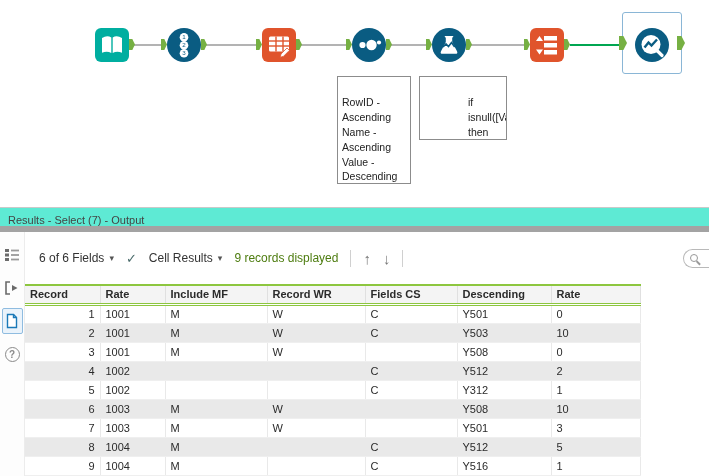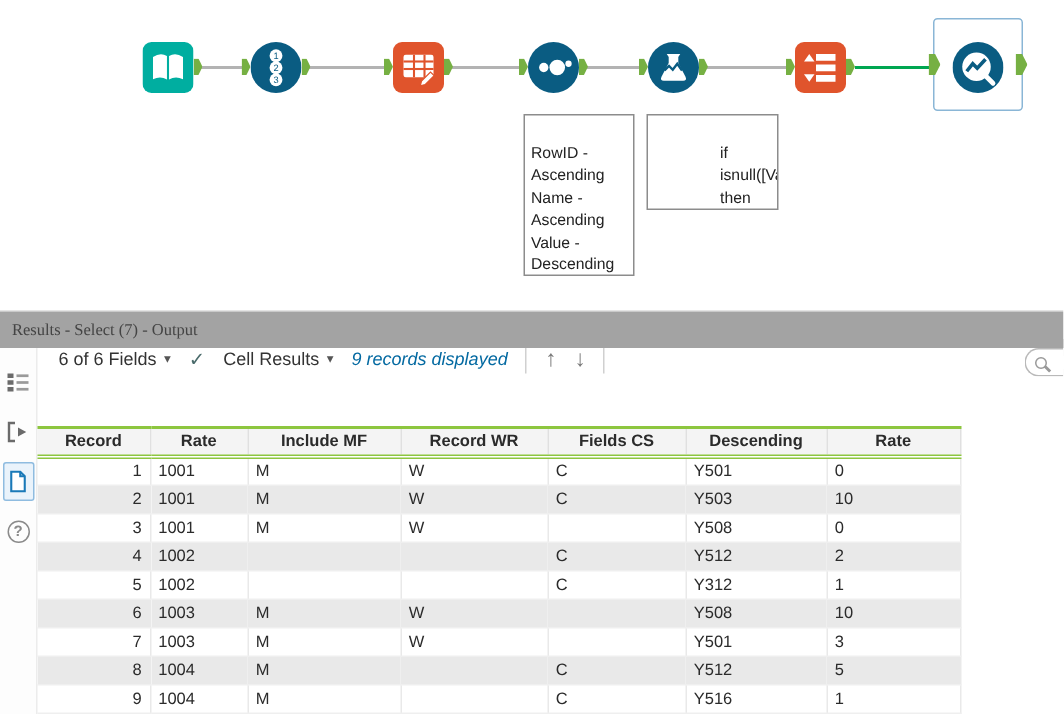--- a/index.html
+++ b/index.html
@@ -19,60 +19,60 @@
             clip-path: polygon(0 0, 55% 0, 100% 50%, 55% 100%, 0 100%); }
   .anchor.in  { left: -6px; }
   .anchor.out { right: -6px; }
   .selection-box { position: absolute; left: 622px; top: 12px; width: 60px; height: 62px;
                    border: 1px solid #8ab6d6; border-radius: 3px; background: transparent; }
   .selection-box .anchor { width: 8px; height: 14px; top: 23px; }
   .selection-box .anchor.in  { left: -4px; }
   .selection-box .anchor.out { right: -4px; }
   .annotation { position: absolute; background: #fff; border: 1px solid #8c8c8c;
                 font-size: 10.5px; line-height: 1.42; color: #222; padding: 3px 4px;
-                white-space: pre-line; overflow: hidden; margin-left: 12px; }
+                white-space: pre-line; overflow: hidden; }
   .annot-sort    { left: 337px; top: 76px; width: 74px; height: 108px; }
   .annot-formula { left: 419px; top: 76px; width: 88px; height: 64px; padding-left: 48px; }
 
   
   .results { position: absolute; left: 0; top: 207px; width: 709px; height: 269px;
              border-top: 1px solid #c9c9c9; background: #fff; }
   .results-title { height: 24px; line-height: 24px; padding-left: 8px; font-size: 11px;
-                   color: #444; background: #a3a3a3; border-bottom: 6px solid #a3a3a3; font-family: Liberation Serif, serif; }
+                   color: #444; background: #5eead4; border-bottom: 6px solid #a3a3a3; }
   .results-body { position: relative; height: 244px; }
 
   .side-tabs { position: absolute; left: 0; top: 0; width: 25px; height: 100%;
                background: #fdfdfd; border-right: 1px solid #ececec; padding-top: 10px; }
   .side-tab { width: 21px; height: 26px; margin: 0 auto 7px auto; display: flex;
               align-items: center; justify-content: center; border: 1px solid transparent; }
   .side-tab.active { border: 1px solid #8fbce0; background: #eaf3fb; border-radius: 2px; }
   .qmark { display: inline-block; width: 15px; height: 15px; border: 1.5px solid #8a8a8a;
            border-radius: 50%; color: #8a8a8a; font-size: 10px; font-weight: bold;
            text-align: center; line-height: 13px; }
 
   .toolbar { position: absolute; left: 25px; right: 0; top: 0; height: 52px;
-             display: flex; align-items: flex-start; gap: 12px; padding-left: 14px;
+             display: flex; align-items: center; gap: 12px; padding-left: 14px;
              font-size: 12px; color: #333; }
   .dd { display: flex; align-items: center; gap: 5px; cursor: default; }
   .caret { font-size: 9px; color: #555; }
   .check { color: #4a6b6b; font-size: 13px; }
-  .records { color: #0369a1; font-style: italic; }
+  .records { color: #4d7c0f; }
   .vsep { width: 1px; height: 17px; background: #d0d0d0; display: inline-block; }
   .arrow { color: #7a7a7a; font-size: 15px; line-height: 1; }
   .searchbox { margin-left: auto; width: 26px; height: 19px; border: 1px solid #b9b9b9;
                border-right: none; border-radius: 10px 0 0 10px; display: flex;
                align-items: center; padding-left: 6px; }
   .mag { width: 8px; height: 8px; border: 1.5px solid #999; border-radius: 50%;
          position: relative; display: inline-block; }
   .mag::after { content: ""; position: absolute; width: 5px; height: 1.5px; background: #999;
                 transform: rotate(45deg); right: -4px; bottom: -2px; }
 
   table.grid { position: absolute; left: 25px; top: 52px; width: 615px;
                border-collapse: collapse; table-layout: fixed; font-size: 11px; color: #2b2b2b; }
-  .grid th { height: 19px; padding: 0 5px; text-align: center; font-weight: bold;
+  .grid th { height: 19px; padding: 0 5px; text-align: left; font-weight: bold;
              background: #f4f4f4; border-top: 2px solid #8dc63f;
              border-bottom: 3px double #8dc63f; border-right: 1px solid #e0e0e0;
              overflow: hidden; white-space: nowrap; }
   .grid td { height: 19px; padding: 0 5px; border-right: 1px solid #e9e9e9;
              border-bottom: 1px solid #efefef; overflow: hidden; white-space: nowrap; }
   .grid tr.alt td { background: #e9e9e9; }
   .grid td.record-col { text-align: right; }
 </style>
 </head>
 <body>

